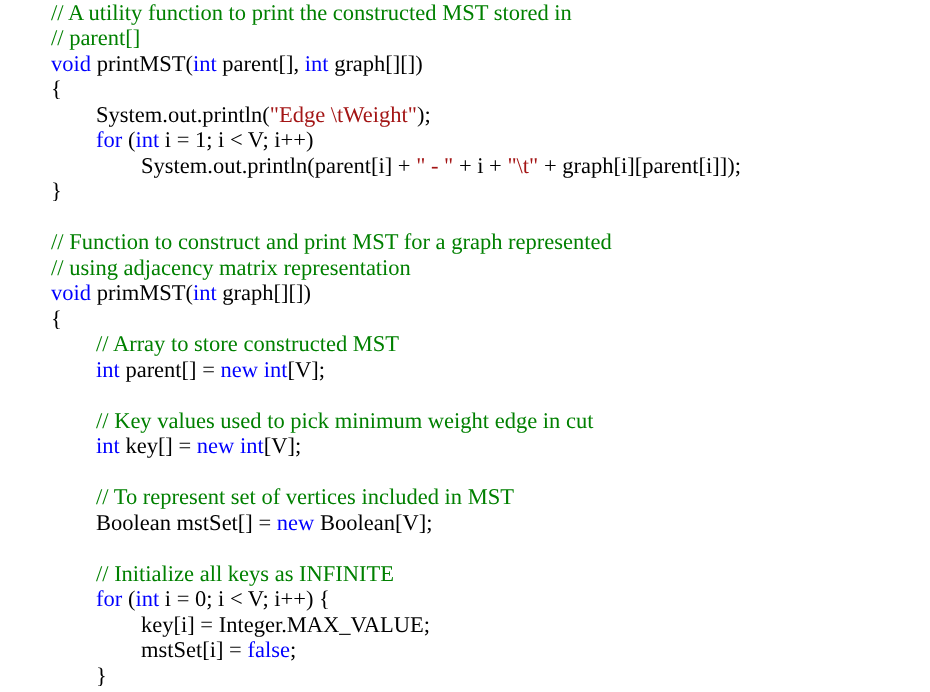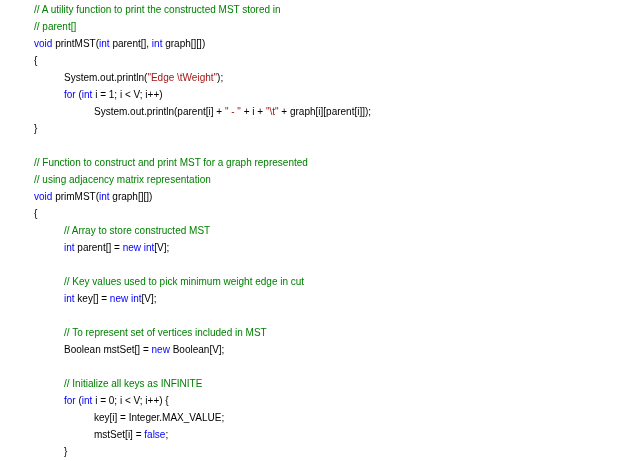--- a/index.html
+++ b/index.html
@@ -1,20 +1,20 @@
 <!DOCTYPE html>
 <html><head>
 <meta charset="utf-8">
 <style>
   html, body { margin: 0; padding: 0; background: #ffffff; }
   body { width: 620px; height: 461px; overflow: hidden; position: relative; }
   .code {
     position: absolute; left: 34px; top: 1px;
-    font-family: Liberation Sans, sans-serif;
-    font-size: 10px; line-height: 17px; color: #000000;
+    font-family: Liberation Serif, serif;
+    font-size: 15px; line-height: 17px; color: #000000;
     white-space: pre;
   }
   .line { height: 17px; display: block; }
   .i1 { padding-left: 30px; }
   .i2 { padding-left: 60px; }
   .cm { color: #008000; }
   .kw { color: #0000ff; text-align: right; }
   .st { color: #a31515; }
   .tx { color: #000000; }
 </style>

